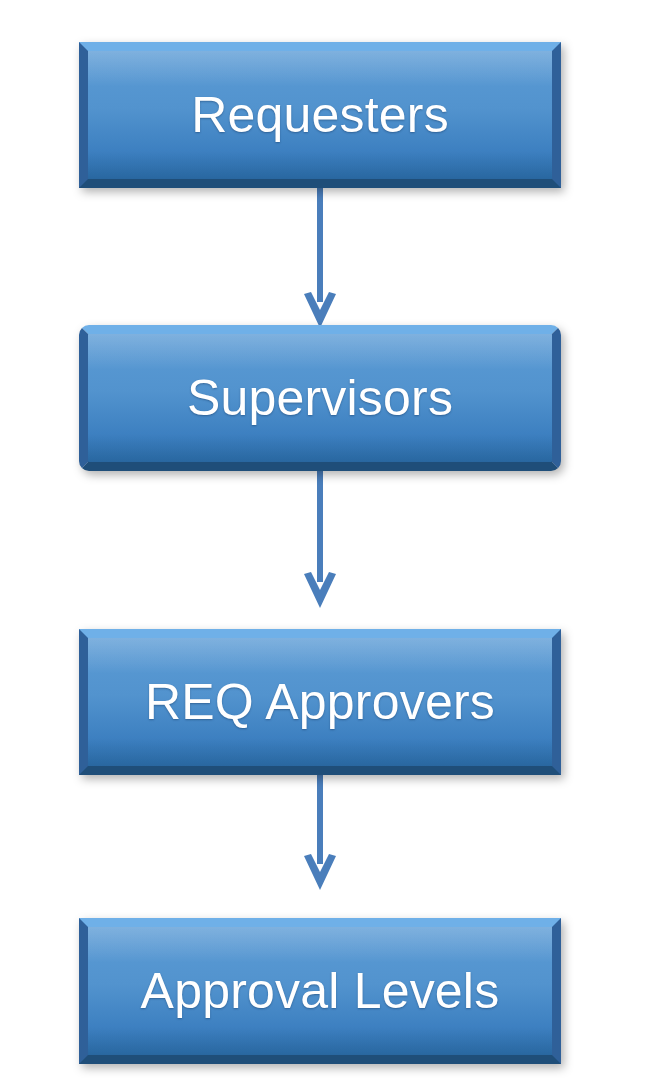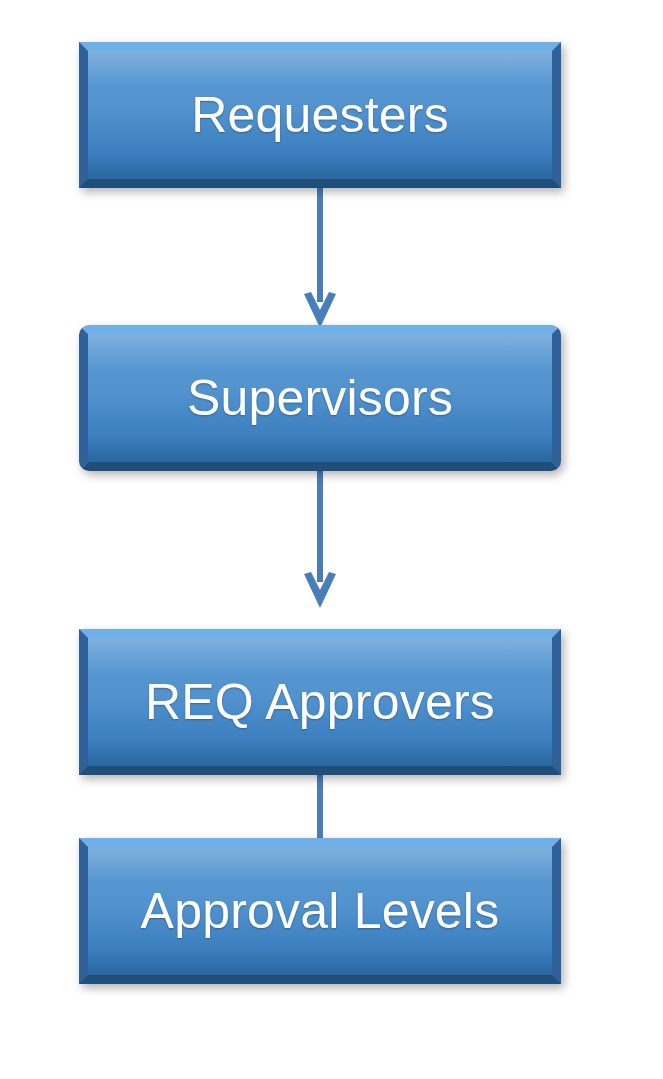--- a/index.html
+++ b/index.html
@@ -59,21 +59,21 @@
     line-height: 1;
     font-weight: 400;
     letter-spacing: 0.2px;
     white-space: nowrap;
     text-shadow: 0 1px 2px rgba(20,50,90,0.45);
   }
 
   .node-1 { top: 42px; }
   .node-2 { top: 325px; border-radius: 10px; }
   .node-3 { top: 629px; }
-  .node-4 { top: 838px; }
+  .node-4 { top: 918px; }
 
   
   .connector {
     position: absolute;
     left: 303px;
     width: 34px;
     z-index: 1;
   }
   .connector svg { display: block; overflow: visible; }
 

